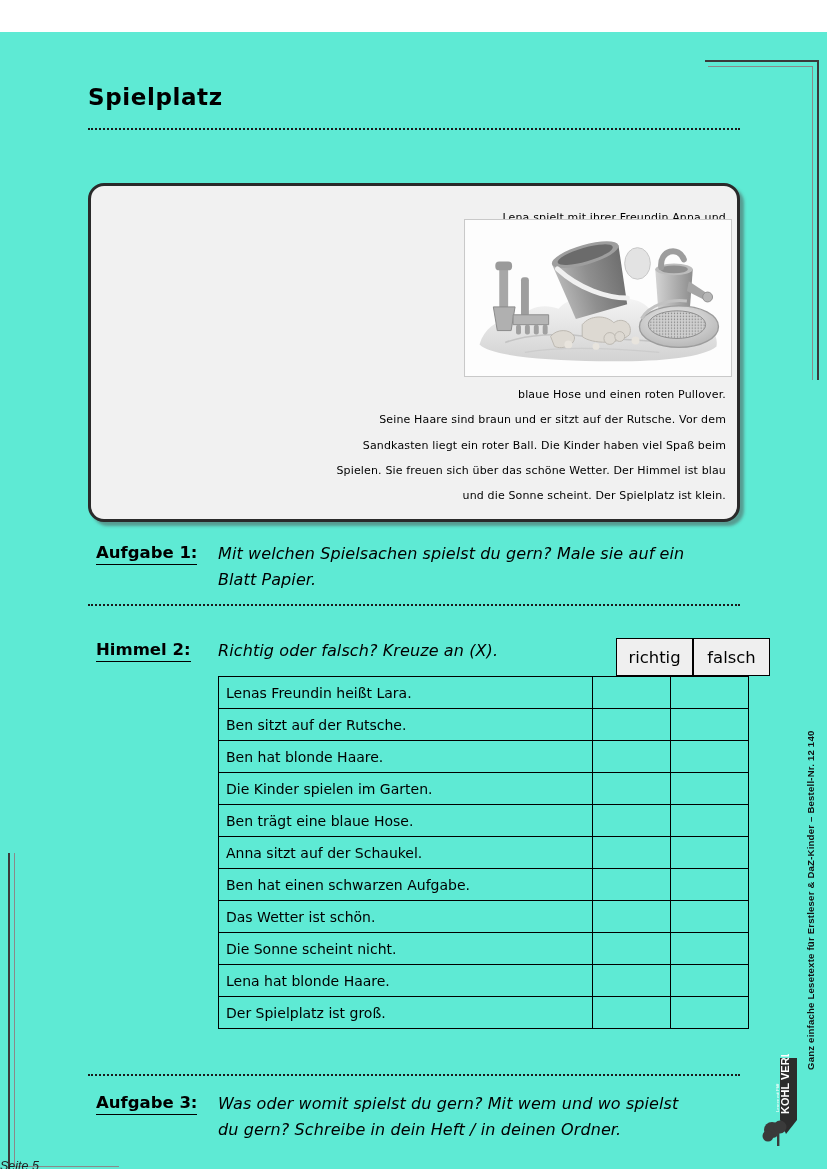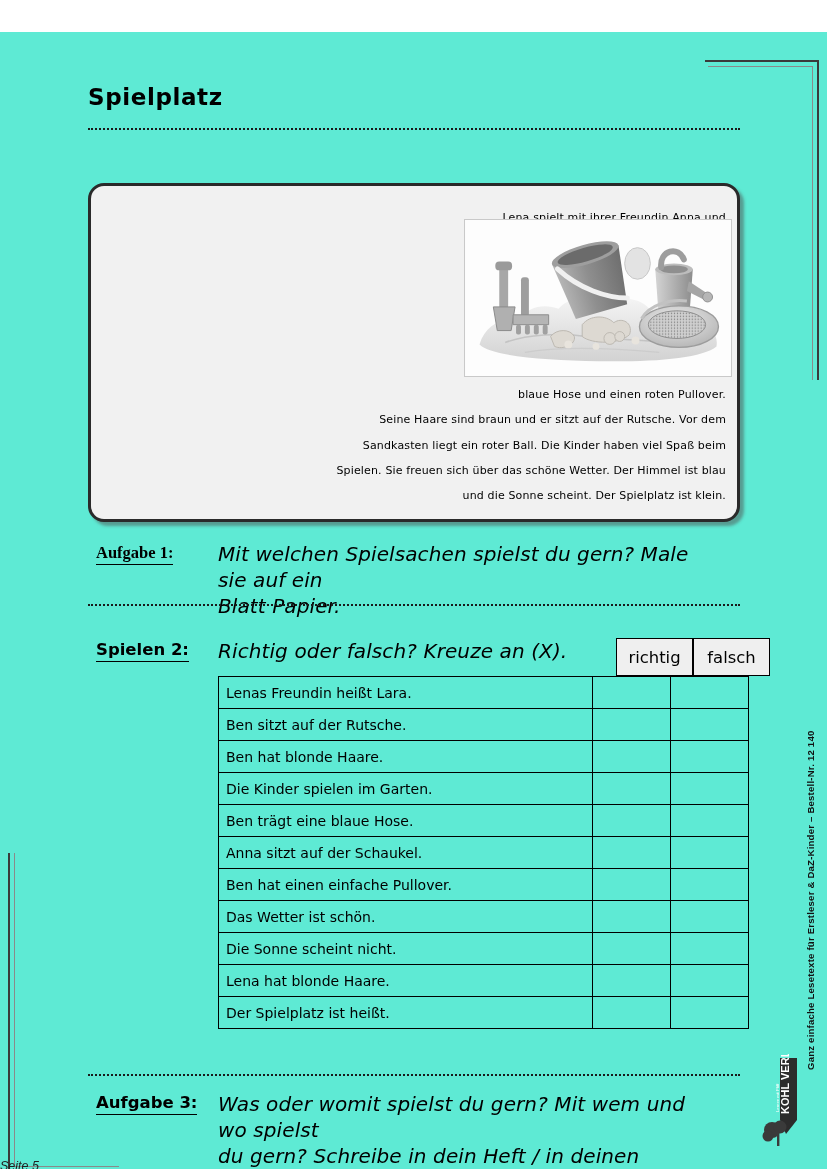--- a/index.html
+++ b/index.html
@@ -110,29 +110,29 @@
     position: absolute;
     font-size: 16.5px;
     font-weight: 600;
     color: #000;
     border-bottom: 1.6px solid #000;
     padding-bottom: 1px;
     line-height: 20px;
   }
   .task-text {
     position: absolute;
-    font-size: 20px;
+    font-size: 16px;
     font-style: italic;
     line-height: 26px;
     color: #000;
     white-space: pre-wrap;
     letter-spacing: 0.1px;
   }
 
-  #task1-label { left: 96px; top: 511px; font-family: Liberation Serif, serif; }
+  #task1-label { left: 96px; top: 511px; }
   #task1-text  { left: 218px; top: 509px; width: 500px; }
 
   #task2-label { left: 96px; top: 608px; }
   #task2-text  { left: 218px; top: 606px; width: 360px; }
 
   #task3-label { left: 96px; top: 1061px; }
   #task3-text  { left: 218px; top: 1059px; width: 500px; }
 
   
   #answer-table-head {
@@ -341,21 +341,21 @@
       </svg>
     </div>
   </div>
 
   <div class="task-label" id="task1-label">Aufgabe 1:</div>
   <div class="task-text" id="task1-text">Mit welchen Spielsachen spielst du gern? Male sie auf ein
 Blatt Papier.</div>
 
   <div class="dotted-rule" id="rule-mid-1"></div>
 
-  <div class="task-label" id="task2-label">Spielen 2:</div>
+  <div class="task-label" id="task2-label">Himmel 2:</div>
   <div class="task-text" id="task2-text">Richtig oder falsch? Kreuze an (X).</div>
 
   <div id="answer-table-head">
     <div class="hcell">richtig</div>
     <div class="hcell">falsch</div>
   </div>
 
   <table id="answer-table">
     <tbody id="answer-table-body">
         <tr>
@@ -382,41 +382,41 @@
           <td class="statement">Ben trägt eine blaue Hose.</td>
           <td class="mark"></td>
           <td class="mark"></td>
         </tr>
         <tr>
           <td class="statement">Anna sitzt auf der Schaukel.</td>
           <td class="mark"></td>
           <td class="mark"></td>
         </tr>
         <tr>
-          <td class="statement">Ben hat einen einfache Pullover.</td>
+          <td class="statement">Ben hat einen schwarzen Aufgabe.</td>
           <td class="mark"></td>
           <td class="mark"></td>
         </tr>
         <tr>
           <td class="statement">Das Wetter ist schön.</td>
           <td class="mark"></td>
           <td class="mark"></td>
         </tr>
         <tr>
           <td class="statement">Die Sonne scheint nicht.</td>
           <td class="mark"></td>
           <td class="mark"></td>
         </tr>
         <tr>
           <td class="statement">Lena hat blonde Haare.</td>
           <td class="mark"></td>
           <td class="mark"></td>
         </tr>
         <tr>
-          <td class="statement">Der Spielplatz ist heißt.</td>
+          <td class="statement">Der Spielplatz ist groß.</td>
           <td class="mark"></td>
           <td class="mark"></td>
         </tr>
       </tbody>
   </table>
 
   <div class="dotted-rule" id="rule-mid-2"></div>
   <div class="task-label" id="task3-label">Aufgabe 3:</div>
   <div class="task-text" id="task3-text">Was oder womit spielst du gern? Mit wem und wo spielst
 du gern? Schreibe in dein Heft / in deinen Ordner.</div>

